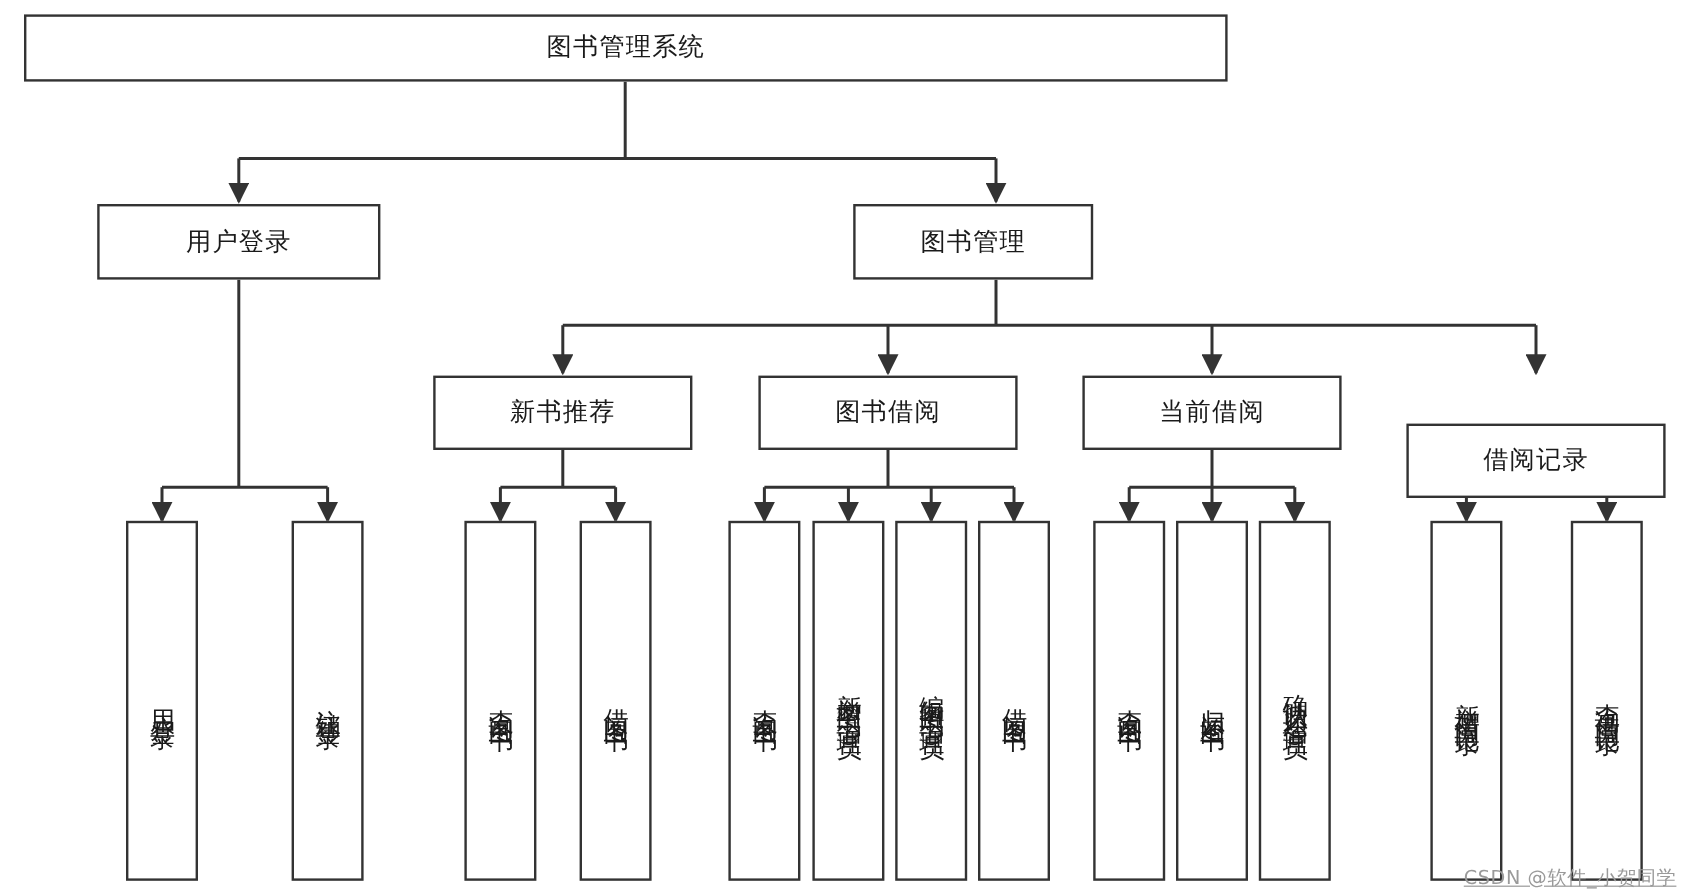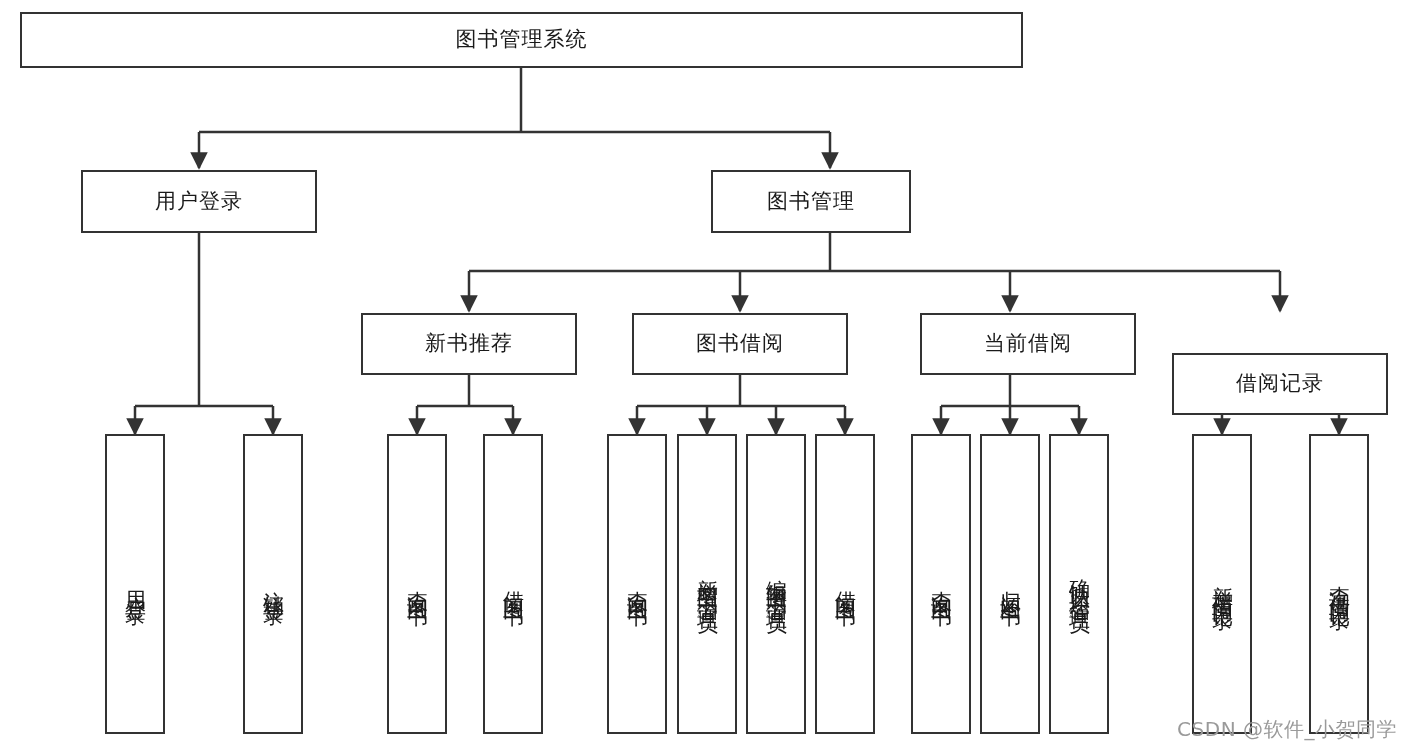--- a/index.html
+++ b/index.html
@@ -53,25 +53,26 @@
     text-orientation: upright;
     font-size: 21px;
     letter-spacing: 5px;
     line-height: 1;
     white-space: nowrap;
   }
   #watermark {
     position: absolute;
     right: 8px;
     bottom: 4px;
-    font-size: 20px;
+    font-size: 16px;
     color: #9a9a9a;
     letter-spacing: 0.5px;
     white-space: nowrap;
     user-select: none;
+    text-decoration: underline;
   }
 </style>
 </head>
 <body>
 
 <div id="canvas">
 
   <svg class="wires" viewBox="0 0 1405 747" xmlns="http://www.w3.org/2000/svg">
     <defs>
       <marker id="arrow" viewBox="0 0 10 10" refX="9" refY="5" markerWidth="7" markerHeight="7" orient="auto-start-reverse">
@@ -132,21 +133,21 @@
   <div class="node h" style="left:711px; top:170px; width:200px; height:63px;">
     <span class="lbl">图书管理</span>
   </div>
 
   <div class="node h" style="left:361px; top:313px; width:216px; height:62px;">
     <span class="lbl">新书推荐</span>
   </div>
   <div class="node h" style="left:632px; top:313px; width:216px; height:62px;">
     <span class="lbl">图书借阅</span>
   </div>
-  <div class="node h" style="left:902px; top:313px; width:216px; height:62px;margin-left:18px;">
+  <div class="node h" style="left:902px; top:313px; width:216px; height:62px;">
     <span class="lbl">当前借阅</span>
   </div>
   <div class="node h" style="left:1172px; top:313px; width:216px; height:62px;margin-top:40px;">
     <span class="lbl">借阅记录</span>
   </div>
 
   <div class="node v" style="left:105px; top:434px; width:60px; height:300px;">
     <span class="lbl">用户登录</span>
   </div>
   <div class="node v" style="left:243px; top:434px; width:60px; height:300px;">

